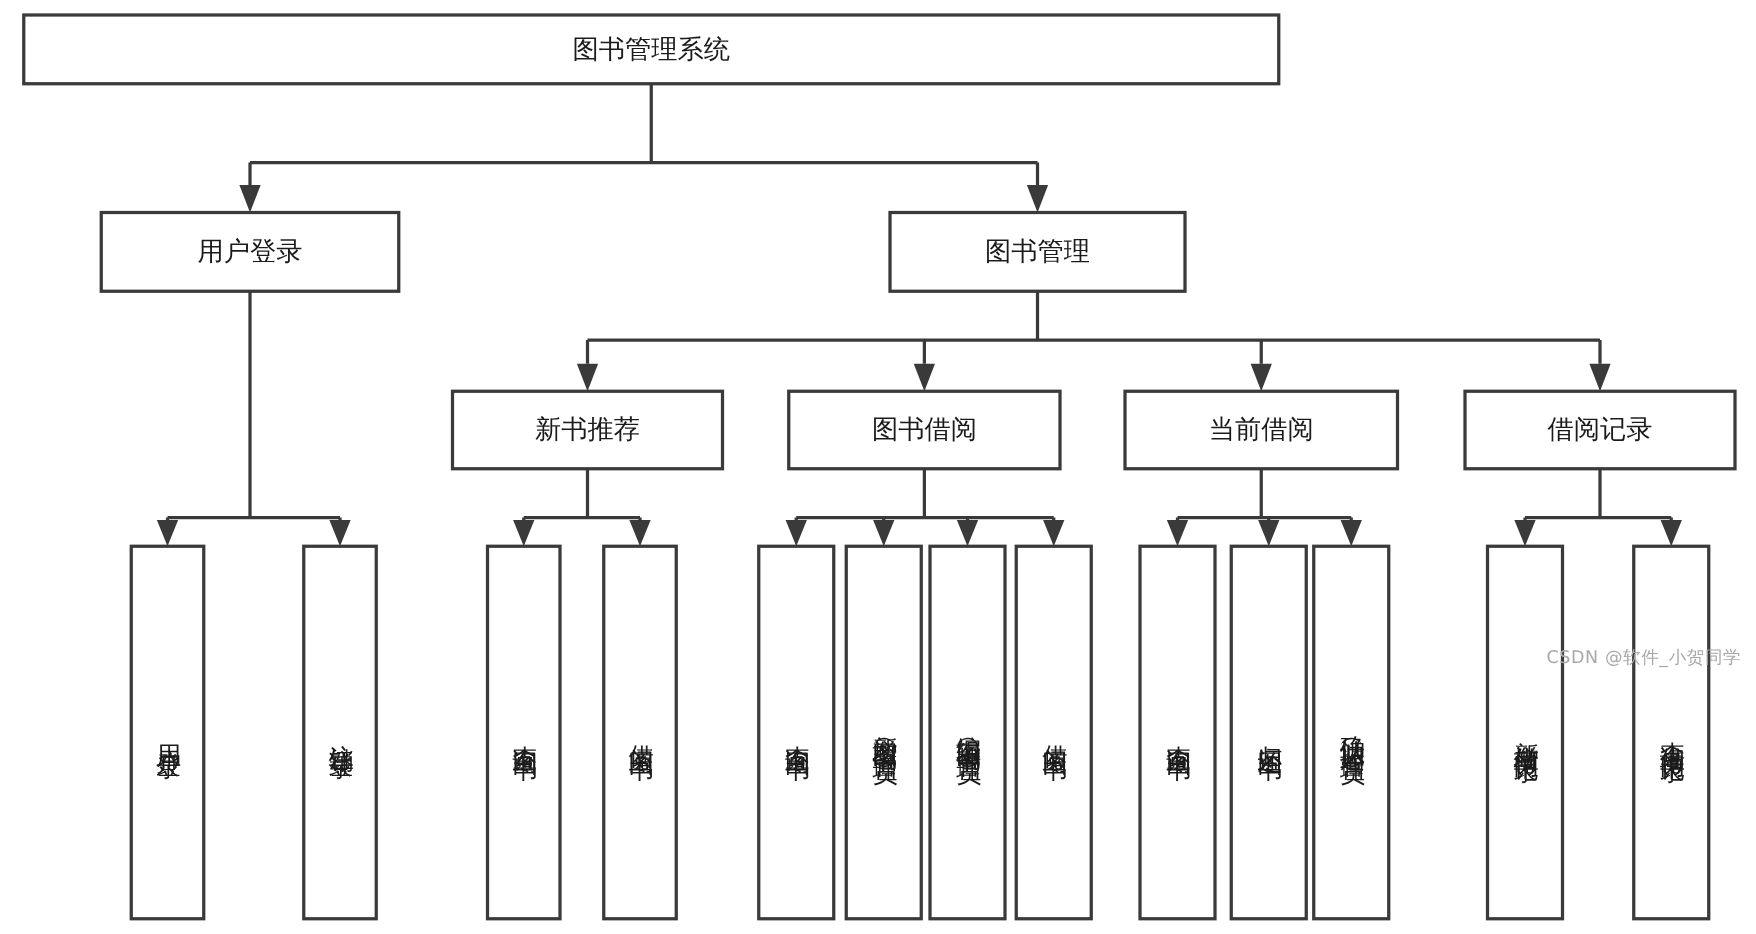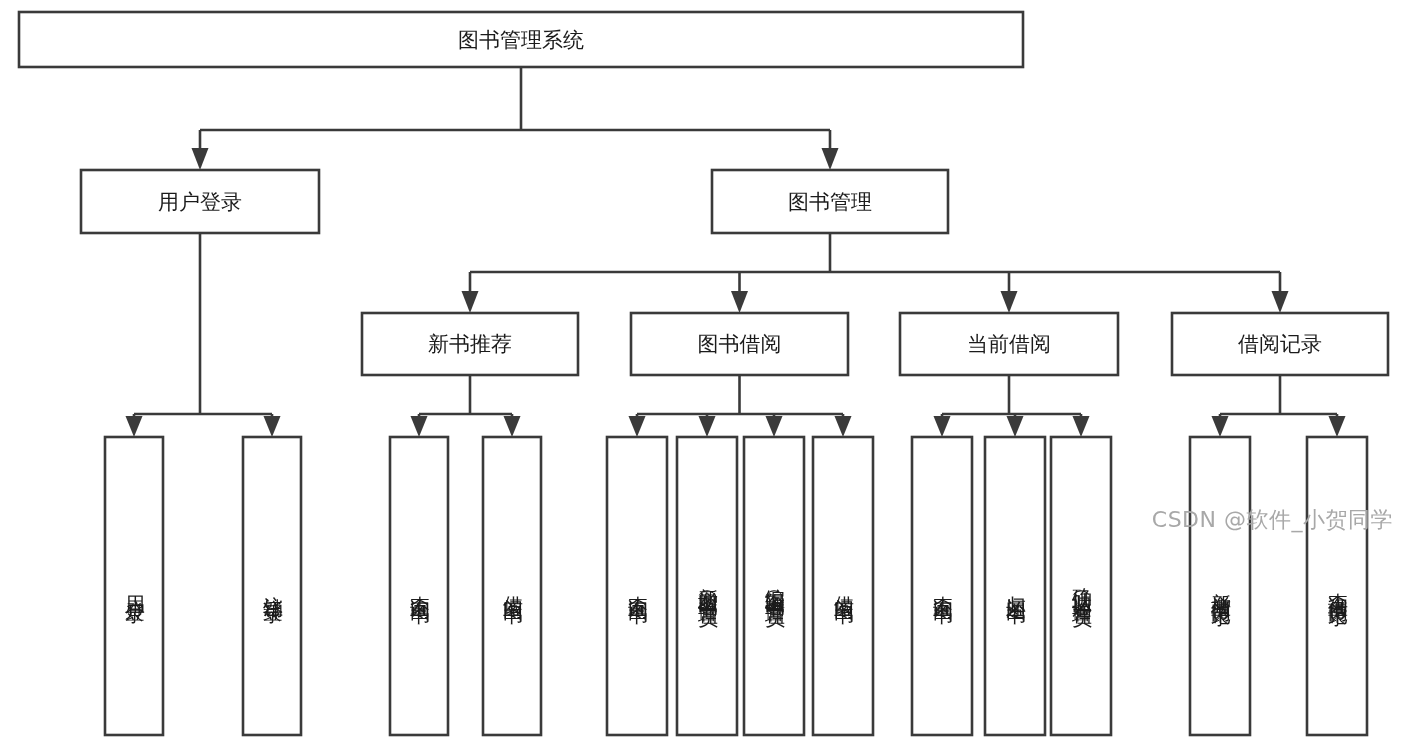--- a/index.html
+++ b/index.html
@@ -55,21 +55,21 @@
     writing-mode: vertical-rl;
     text-orientation: upright;
     glyph-orientation-vertical: 0;
     letter-spacing: 3px;
   }
   .watermark {
     position: absolute;
     right: 12px;
     bottom: 6px;
     font-family: "DejaVu Sans", "Liberation Sans", sans-serif;
-    font-size: 22px;
+    font-size: 14px;
     color: #a8a8a8;
     white-space: nowrap;
     pointer-events: none;
     letter-spacing: 0.5px;
   }
 </style>
 </head>
 <body>
 
 <div id="diagram-root">

